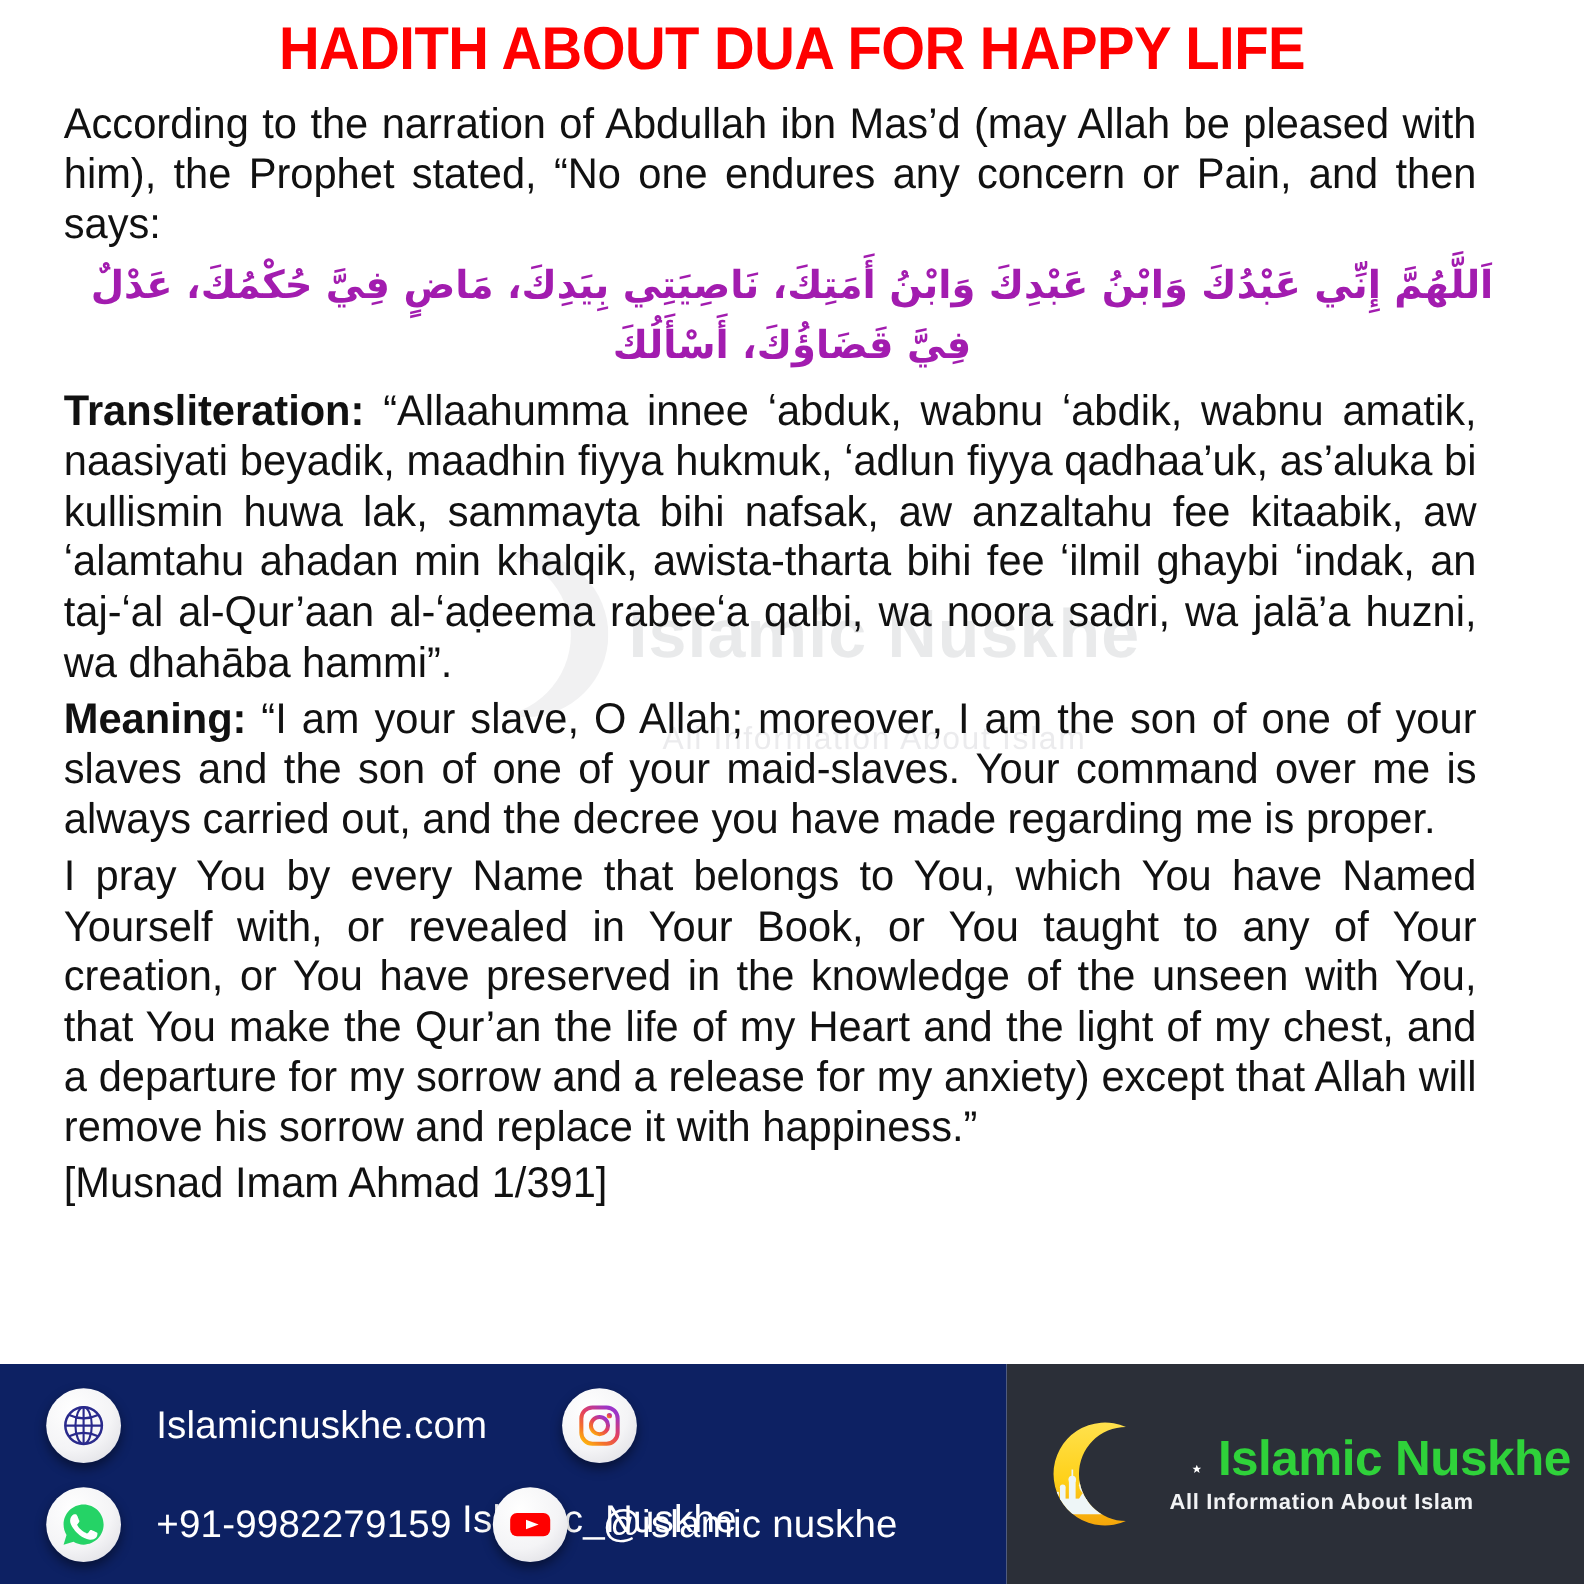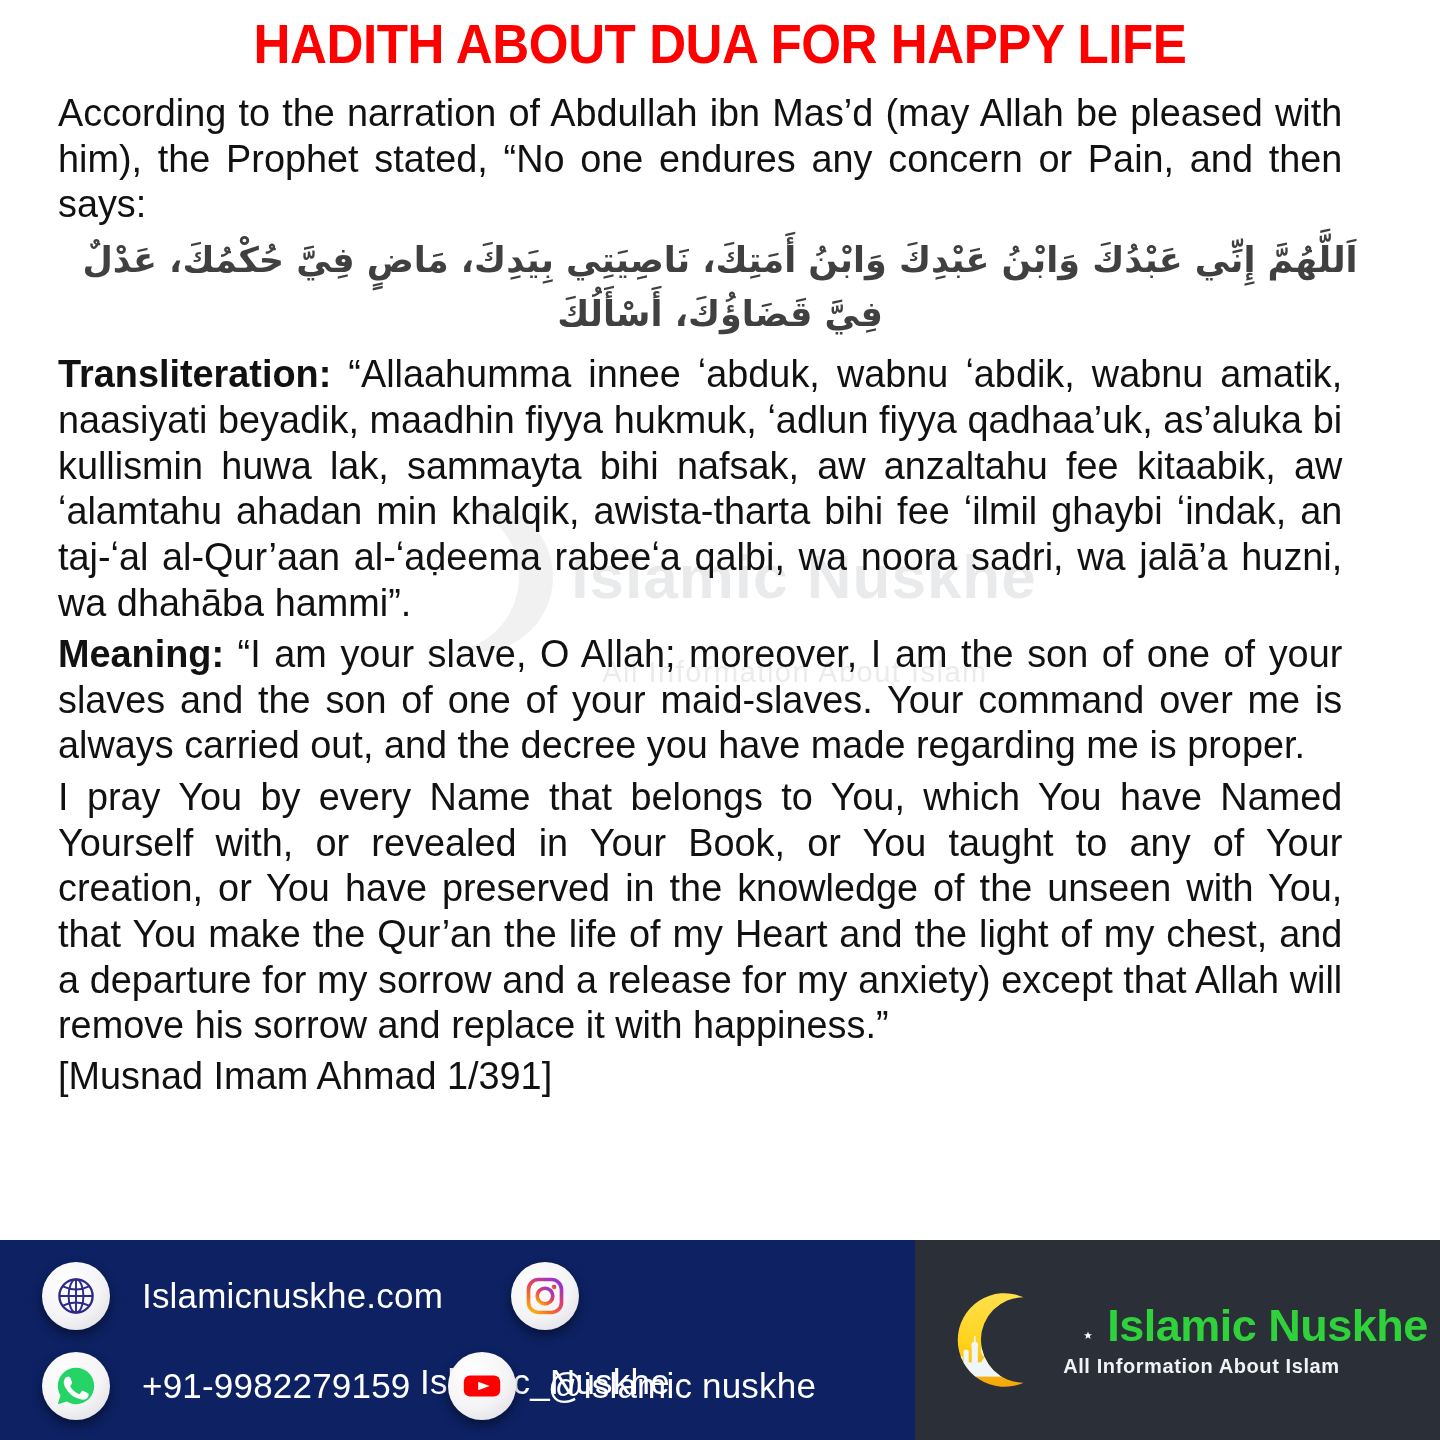--- a/index.html
+++ b/index.html
@@ -82,21 +82,21 @@
   p.para:last-child { text-align:left; }
 
   .lbl { font-weight:bold; }
 
   
   #arabic {
     direction:rtl;
     text-align:center;
     font-size:35px;
     line-height:1.55;
-    color:#404040;
+    color:#a21caf;
     margin:4px 0 10px 0;
     font-family:"DejaVu Sans", sans-serif;
     font-weight:bold;
   }
 
   p.citation {
     font-size:39px;
     color:#111111;
     text-align:left;
     margin-top:4px;

